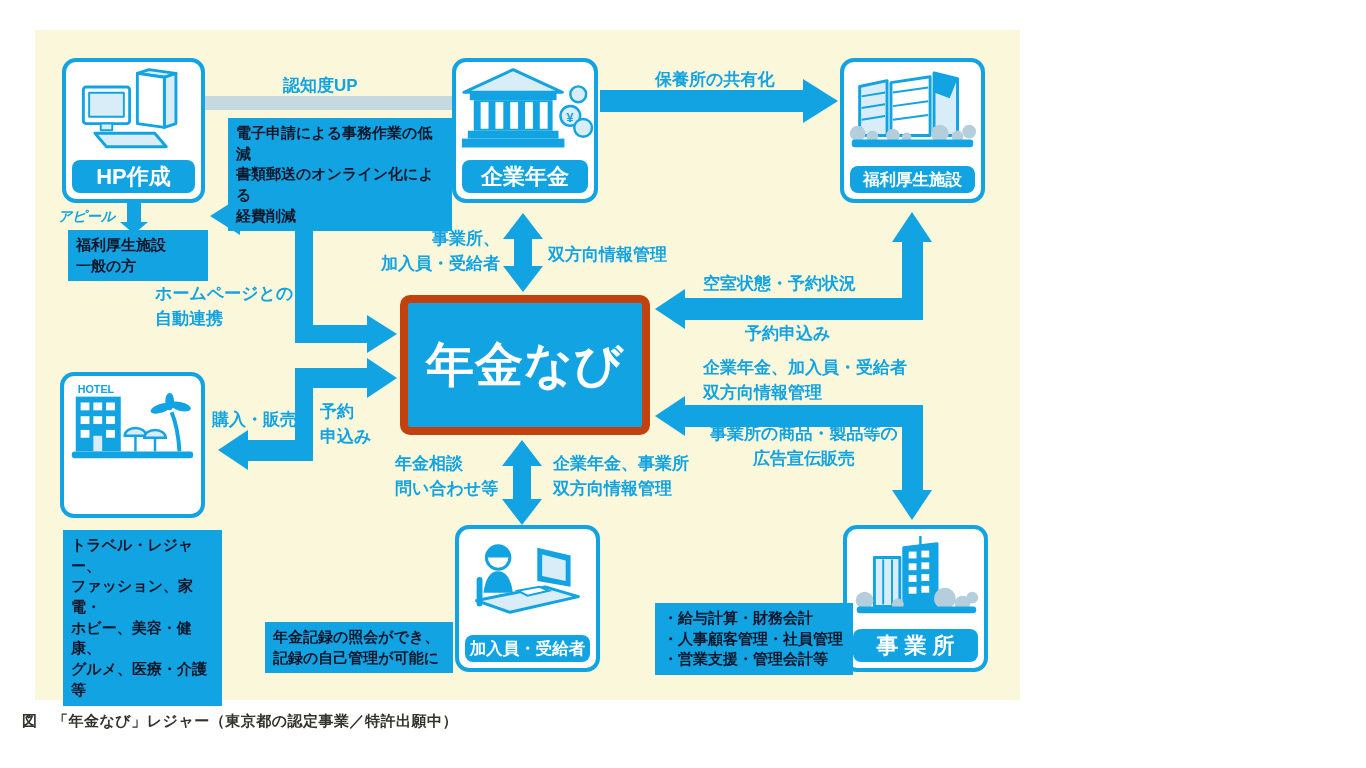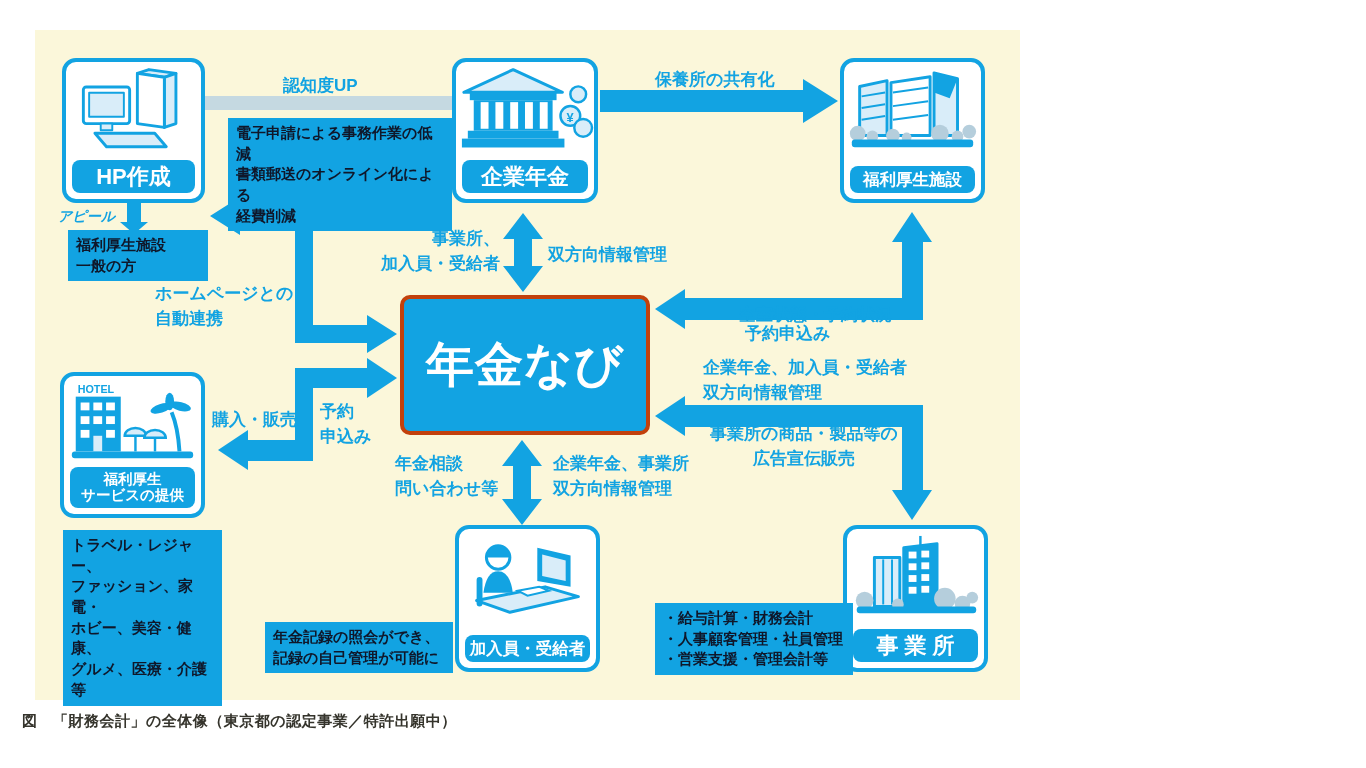--- a/index.html
+++ b/index.html
@@ -17,21 +17,21 @@
   .arrows{position:absolute;left:0;top:0;width:985px;height:670px;}
   .arrows polygon{fill:var(--blue);}
   .node{position:absolute;background:#fff;border:4px solid var(--blue);border-radius:14px;}
   .band{position:absolute;left:6px;right:6px;bottom:6px;background:var(--blue);border-radius:8px;
     color:#fff;font-weight:bold;text-align:center;padding:4px 2px;white-space:pre-line;line-height:1.15;}
   .band-lg{font-size:22px;}
   .band-md{font-size:16.5px;}
   .band-sm{font-size:14.5px;}
   .icon{position:absolute;left:0;top:4px;width:100%;height:92px;}
   .center-box{position:absolute;left:365px;top:265px;width:250px;height:140px;background:var(--blue);
-    border:4px solid #c2410c;border-radius:10px;display:flex;align-items:center;justify-content:center;
+    border:8px solid #c2410c;border-radius:10px;display:flex;align-items:center;justify-content:center;
     color:#fff;font-weight:bold;font-size:48px;letter-spacing:1px;}
   .callout{position:absolute;background:var(--blue);color:#0f172a;font-weight:bold;font-size:15px;
     line-height:1.38;padding:5px 8px;white-space:pre-line;}
   .elabel{position:absolute;color:var(--blue);font-weight:bold;font-size:17px;line-height:1.45;white-space:pre-line;}
   .elabel.small{font-size:14px;}
   .elabel.right{text-align:right;}
   .caption{position:absolute;left:22px;top:712px;color:#35342C;font-weight:bold;font-size:15px;letter-spacing:0.5px;}
   svg text{font-family:"Liberation Sans","DejaVu Sans",sans-serif;}
 </style>
 </head>
@@ -145,22 +145,20 @@
         <line x1="73" y1="56" x2="73" y2="72" stroke="var(--blue)" stroke-width="2.5"></line>
         <line x1="93" y1="58" x2="93" y2="72" stroke="var(--blue)" stroke-width="2.5"></line>
         <path d="M118,72 C117,56 115,44 110,32" fill="none" stroke="var(--blue)" stroke-width="4"></path>
         <g fill="var(--blue)">
           <ellipse cx="99" cy="28" rx="11" ry="4.5" transform="rotate(-18 99 28)"></ellipse>
           <ellipse cx="119" cy="26" rx="11" ry="4.5" transform="rotate(14 119 26)"></ellipse>
           <ellipse cx="108" cy="21" rx="4.5" ry="9"></ellipse>
         </g>
         <rect x="8" y="72" width="124" height="7" rx="3" fill="var(--blue)"></rect>
       </svg>
-      <div class="band band-sm">福利厚生
-サービスの提供</div>
     </div>
 
     <div class="node" style="left:420px;top:495px;width:145px;height:147px;">
       <svg class="icon" viewBox="0 0 140 92">
         <polygon points="18,68 88,54 122,64 52,80" fill="var(--light)" stroke="var(--blue)" stroke-width="3" stroke-linejoin="round"></polygon>
         <circle cx="40" cy="24" r="12" fill="#fff" stroke="var(--blue)" stroke-width="3"></circle>
         <path d="M28,24 a12,12 0 0 1 24,0 z" fill="var(--blue)"></path>
         <path d="M25,60 q3,-22 15,-22 q12,0 15,22 z" fill="var(--blue)"></path>
         <rect x="18" y="44" width="6" height="30" rx="3" fill="var(--blue)"></rect>
         <polygon points="80,14 114,22 114,54 80,48" fill="var(--blue)"></polygon>
@@ -221,30 +219,30 @@
 記録の自己管理が可能に</div>
 
     <div class="elabel" style="left:248px;top:44px;">認知度UP</div>
     <div class="elabel" style="left:620px;top:38px;">保養所の共有化</div>
     <div class="elabel small" style="left:23px;top:176px;font-style:italic;">アピール</div>
     <div class="elabel right" style="left:338px;top:197px;width:127px;">事業所、
 加入員・受給者</div>
     <div class="elabel" style="left:513px;top:213px;">双方向情報管理</div>
     <div class="elabel" style="left:120px;top:252px;">ホームページとの
 自動連携</div>
-    <div class="elabel" style="left:704px;top:242px;margin-top:31px;">空室状態・予約状況</div>
+    <div class="elabel" style="left:668px;top:242px;">空室状態・予約状況</div>
     <div class="elabel" style="left:710px;top:292px;">予約申込み</div>
     <div class="elabel" style="left:668px;top:326px;">企業年金、加入員・受給者
 双方向情報管理</div>
     <div class="elabel" style="left:675px;top:392px;text-align:center;">事業所の商品・製品等の
 広告宣伝販売</div>
     <div class="elabel" style="left:177px;top:378px;">購入・販売</div>
     <div class="elabel" style="left:285px;top:370px;">予約
 申込み</div>
     <div class="elabel" style="left:360px;top:422px;">年金相談
 問い合わせ等</div>
     <div class="elabel" style="left:518px;top:422px;">企業年金、事業所
 双方向情報管理</div>
 
   </div>
 
-  <div class="caption">図　「財務会計」の全体像（東京都の認定事業／特許出願中）</div>
+  <div class="caption">図　「年金なび」レジャー（東京都の認定事業／特許出願中）</div>
 </div>
 
 </body></html>

